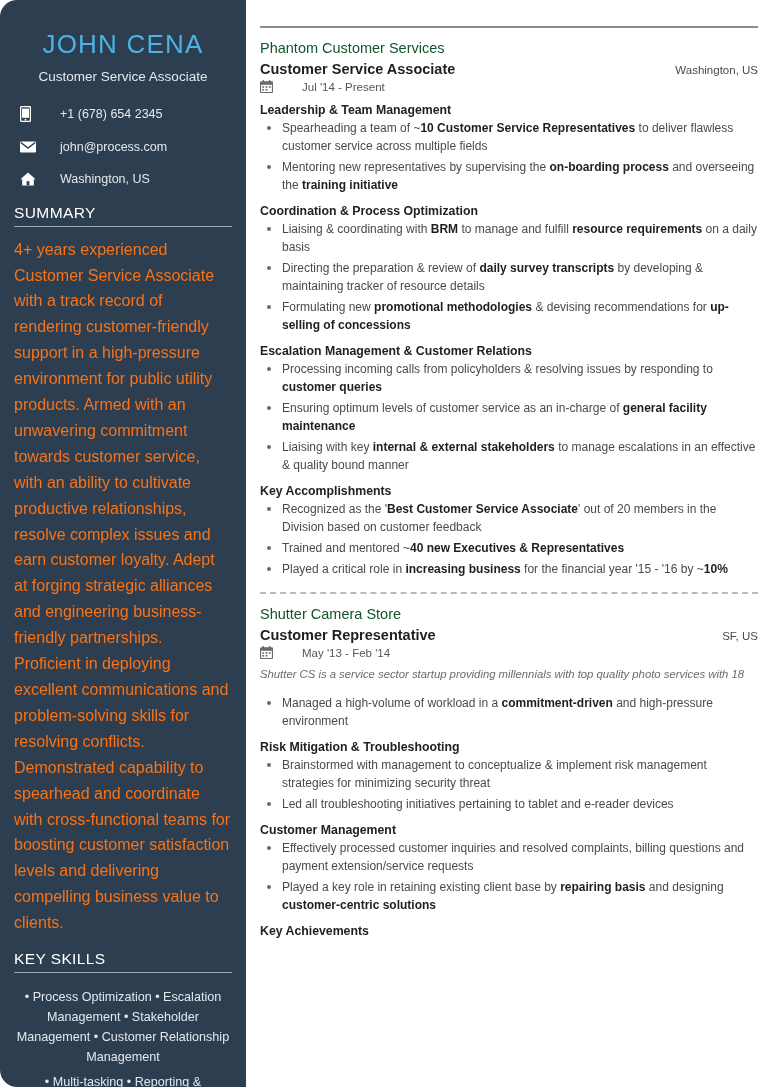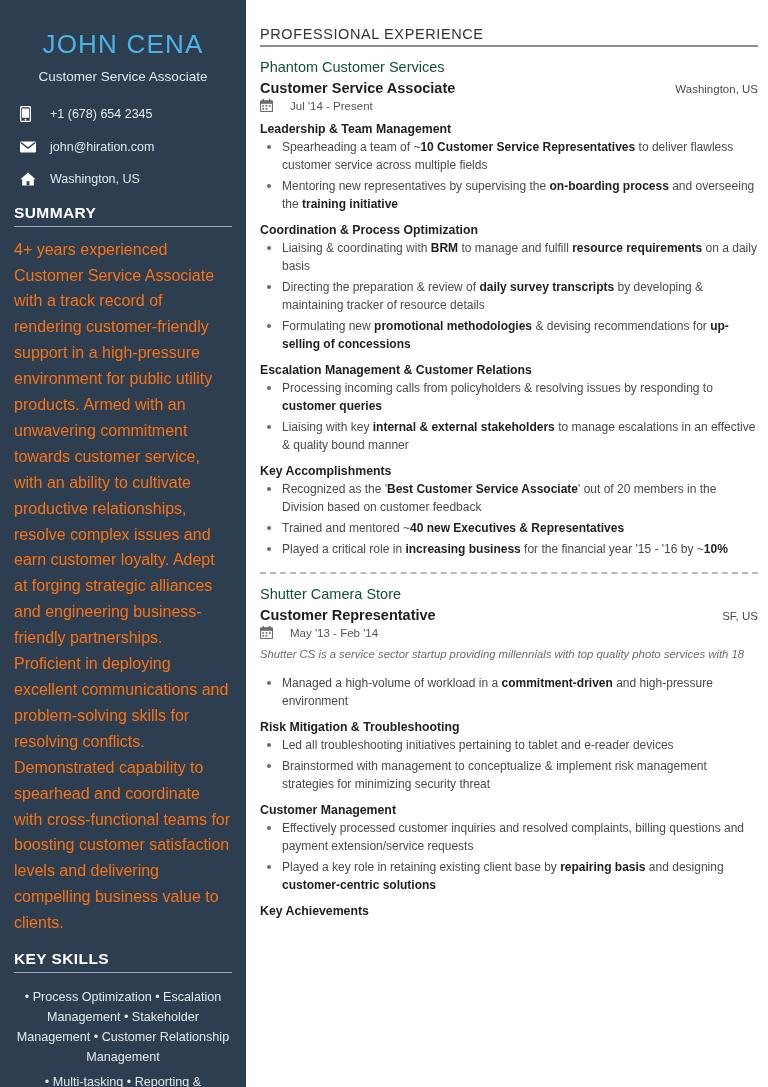--- a/index.html
+++ b/index.html
@@ -9,20 +9,21 @@
     background: #ffffff;
     font-family: "Liberation Sans", sans-serif;
   }
   .page {
     position: relative;
     width: 768px;
     height: 1087px;
     display: flex;
     background: #ffffff;
     overflow: hidden;
+    border-radius: 17px;
   }
 
   
   .sidebar {
     width: 246px;
     flex: 0 0 246px;
     background: #2d3e50;
     color: #dfe4ea;
     padding: 30px 14px 10px 14px;
   }
@@ -51,26 +52,26 @@
   }
   .contact-row .ico {
     width: 24px;
     flex: 0 0 24px;
     display: flex;
     align-items: center;
     justify-content: flex-start;
     color: #ffffff;
   }
   .contact-row .ico svg { display: block; }
-  .contact-row .txt { margin-left: 6px; }
+  .contact-row .txt { margin-left: 16px; }
 
   .side-sec-title {
     font-size: 15.5px;
     color: #ffffff;
-    font-weight: 700;
+    font-weight: 400;
     letter-spacing: 0.4px;
     padding-bottom: 4px;
     margin-top: 14px;
   }
   .side-sec-title.centered { text-align: right; }
   .side-rule {
     height: 1px;
     background: #9aa7b4;
     margin-bottom: 10px;
   }
@@ -156,21 +157,21 @@
   }
   .date-line {
     display: flex;
     align-items: center;
     font-size: 11.5px;
     color: #555555;
     margin-bottom: 7px;
   }
   .date-line .cal { width: 18px; flex: 0 0 18px; color: #6b6b6b; }
   .date-line .cal svg { display: block; }
-  .date-line .dt { margin-left: 12px; }
+  .date-line .dt { margin-left: 24px; }
   .blurb {
     font-size: 11.3px;
     font-style: italic;
     color: #6a6a6a;
     line-height: 1.5;
     margin-bottom: 11px;
   }
   .sub-head {
     font-size: 12.3px;
     font-weight: bold;
@@ -227,21 +228,21 @@
       <span class="txt">+1 (678) 654 2345</span>
     </div>
 
     <div class="contact-row">
       <span class="ico">
         <svg width="16" height="12" viewBox="0 0 16 12" fill="#fff">
           <rect x="0" y="0.5" width="16" height="11" rx="1.2" fill="#fff"></rect>
           <path d="M0.8 1.5 L8 7 L15.2 1.5" fill="none" stroke="#2d3e50" stroke-width="1.5"></path>
         </svg>
       </span>
-      <span class="txt">john@hiration.com</span>
+      <span class="txt">john@process.com</span>
     </div>
 
     <div class="contact-row">
       <span class="ico">
         <svg width="16" height="14" viewBox="0 0 16 14" fill="#fff">
           <path d="M8 0.6 L0.4 7.2 L2.2 7.2 L2.2 13.4 L13.8 13.4 L13.8 7.2 L15.6 7.2 Z" fill="#fff"></path>
           <rect x="6.6" y="9.2" width="2.8" height="4.2" fill="#2d3e50"></rect>
         </svg>
       </span>
       <span class="txt">Washington, US</span>
@@ -261,21 +262,20 @@
     <ul class="side-list">
       <li>Employee of the Month | Shutter CS | Sep '13</li>
       <li>Phantoms's Best New Employee | Phantom CS | '14</li>
     </ul>
 
     <div class="side-sec-title">CERTIFICATIONS &amp; TRAINING</div>
 
   </aside>
 
   <main class="main">
-    <div class="main-sec-title">PROFESSIONAL EXPERIENCE</div>
     <div class="main-rule"></div>
     <div id="jobs-container">
         <div>
           <div class="company">Phantom Customer Services</div>
           <div class="role-line">
             <span class="role">Customer Service Associate</span>
             <span class="location">Washington, US</span>
           </div>
           <div class="date-line">
             <span class="cal">
@@ -300,20 +300,21 @@
           </ul>
           <div class="sub-head">Coordination &amp; Process Optimization</div>
           <ul class="blt">
             <li>Liaising &amp; coordinating with <b>BRM</b> to manage and fulfill <b>resource requirements</b> on a daily basis</li>
             <li>Directing the preparation &amp; review of <b>daily survey transcripts</b> by developing &amp; maintaining tracker of resource details</li>
             <li>Formulating new <b>promotional methodologies</b> &amp; devising recommendations for <b>up-selling of concessions</b></li>
           </ul>
           <div class="sub-head">Escalation Management &amp; Customer Relations</div>
           <ul class="blt">
             <li>Processing incoming calls from policyholders &amp; resolving issues by responding to <b>customer queries</b></li>
+            <li>Ensuring optimum levels of customer service as an in-charge of <b>general facility maintenance</b></li>
             <li>Liaising with key <b>internal &amp; external stakeholders</b> to manage escalations in an effective &amp; quality bound manner</li>
           </ul>
           <div class="sub-head">Key Accomplishments</div>
           <ul class="blt">
             <li>Recognized as the '<b>Best Customer Service Associate</b>' out of 20 members in the Division based on customer feedback</li>
             <li>Trained and mentored ~<b>40 new Executives &amp; Representatives</b></li>
             <li>Played a critical role in <b>increasing business</b> for the financial year '15 - '16 by ~<b>10%</b></li>
           </ul>
         </div>
         <hr class="job-divider">
@@ -338,22 +339,22 @@
               </svg>
             </span>
             <span class="dt">May '13 -  Feb '14</span>
           </div>
           <div class="blurb">Shutter CS is a service sector startup providing millennials with top quality photo services with 18</div>
           <ul class="blt">
             <li>Managed a high-volume of workload in a <b>commitment-driven</b> and high-pressure environment</li>
           </ul>
           <div class="sub-head">Risk Mitigation &amp; Troubleshooting</div>
           <ul class="blt">
+            <li>Brainstormed with management to conceptualize &amp; implement risk management strategies for minimizing security threat</li>
             <li>Led all troubleshooting initiatives pertaining to tablet and e-reader devices</li>
-            <li>Brainstormed with management to conceptualize &amp; implement risk management strategies for minimizing security threat</li>
           </ul>
           <div class="sub-head">Customer Management</div>
           <ul class="blt">
             <li>Effectively processed customer inquiries and resolved complaints, billing questions and payment extension/service requests</li>
             <li>Played a key role in retaining existing client base by <b>repairing basis</b> and designing <b>customer-centric solutions</b></li>
           </ul>
           <div class="sub-head">Key Achievements</div>
         </div>
       </div>
   </main>

